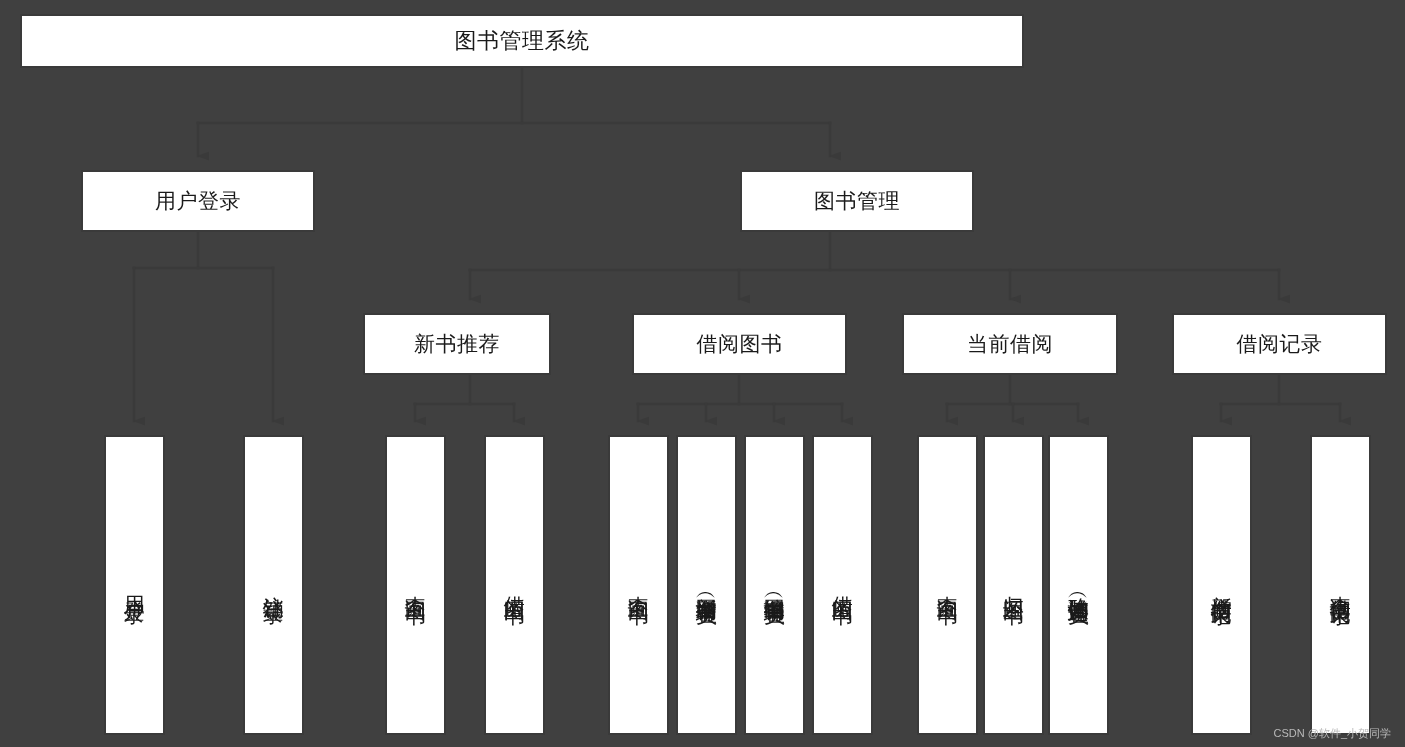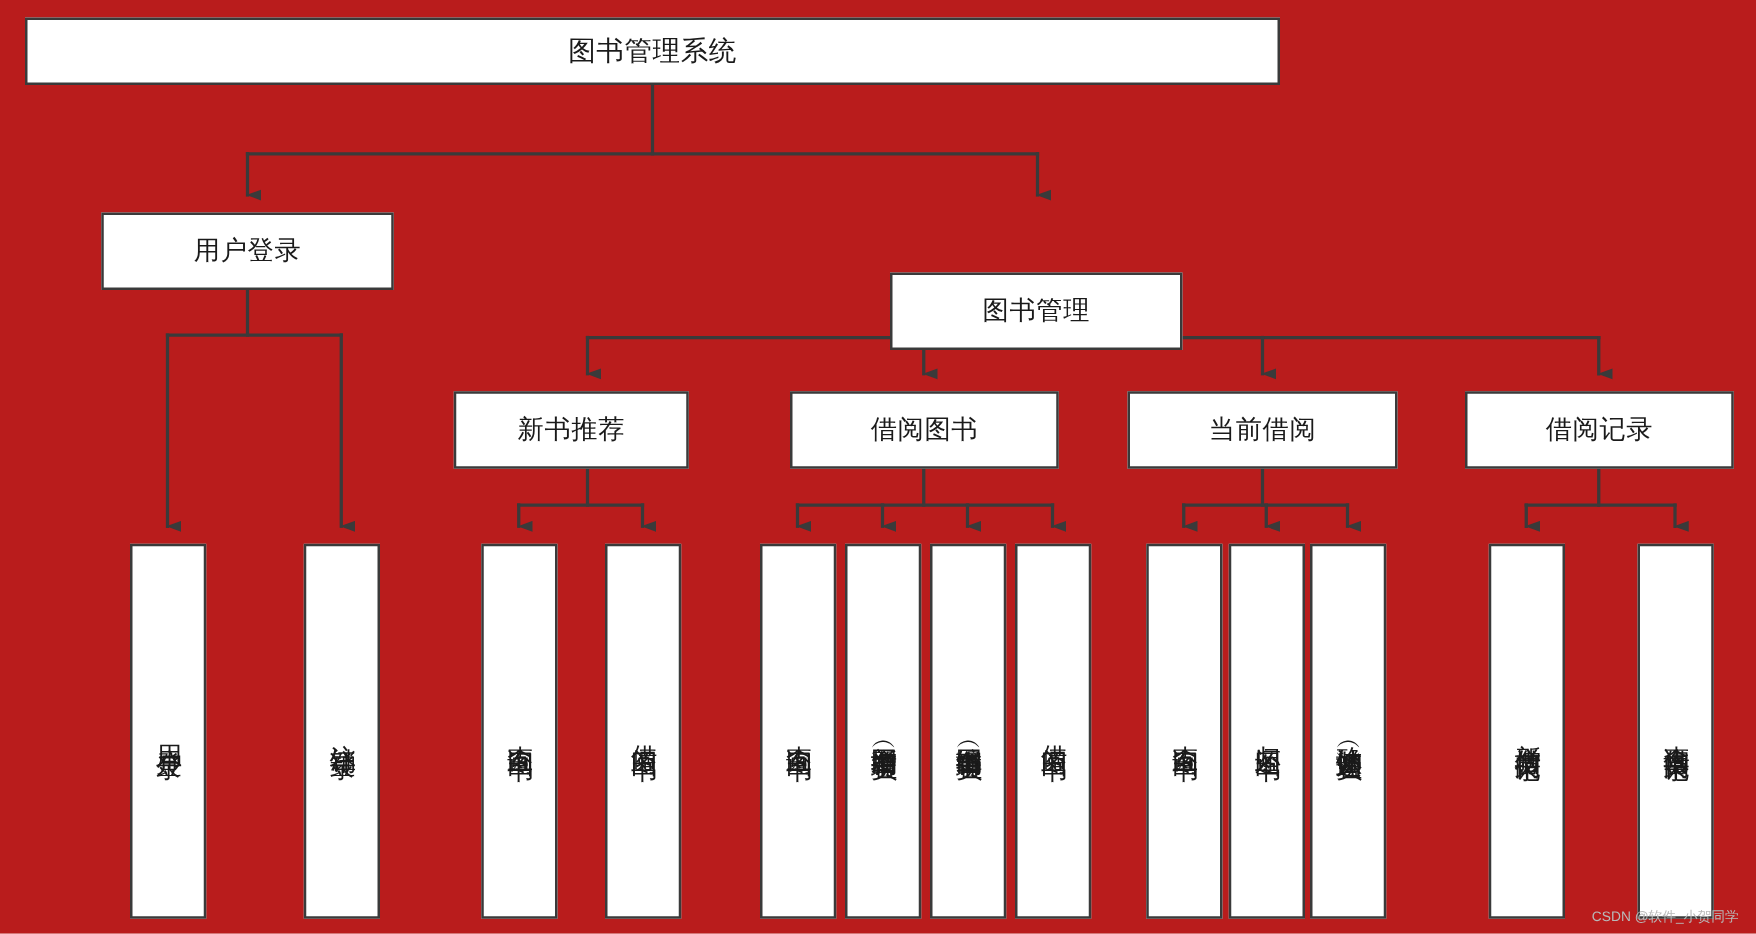--- a/index.html
+++ b/index.html
@@ -8,21 +8,21 @@
     padding: 0;
     background: #ffffff;
   }
   body {
     font-family: "Liberation Sans", "DejaVu Sans", sans-serif;
   }
   #diagram-canvas {
     position: relative;
     width: 1405px;
     height: 747px;
-    background: #b91c1c;
+    background: #404040;
     overflow: hidden;
   }
   #diagram-svg {
     position: absolute;
     left: 0;
     top: 0;
     width: 1405px;
     height: 747px;
   }
   .node-box {
@@ -134,21 +134,21 @@
     </g>
   </svg>
 
   <div class="node-box lvl0" style="left:20px; top:14px; width:1004px; height:54px;">
     <span class="node-label">图书管理系统</span>
   </div>
 
   <div class="node-box lvl1" style="left:81px; top:170px; width:234px; height:62px;">
     <span class="node-label">用户登录</span>
   </div>
-  <div class="node-box lvl1" style="left:712px; top:170px; width:234px; height:62px;margin-top:48px;">
+  <div class="node-box lvl1" style="left:740px; top:170px; width:234px; height:62px;">
     <span class="node-label">图书管理</span>
   </div>
 
   <div class="node-box lvl2" style="left:363px; top:313px; width:188px; height:62px;">
     <span class="node-label">新书推荐</span>
   </div>
   <div class="node-box lvl2" style="left:632px; top:313px; width:215px; height:62px;">
     <span class="node-label">借阅图书</span>
   </div>
   <div class="node-box lvl2" style="left:1172px; top:313px; width:215px; height:62px;">

